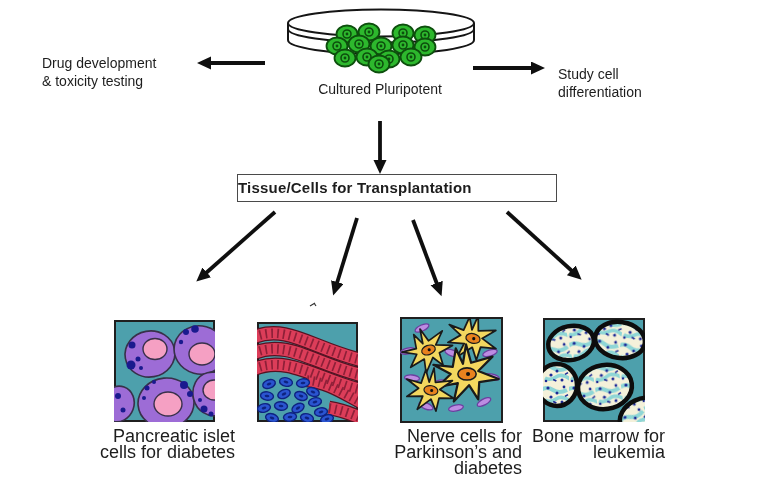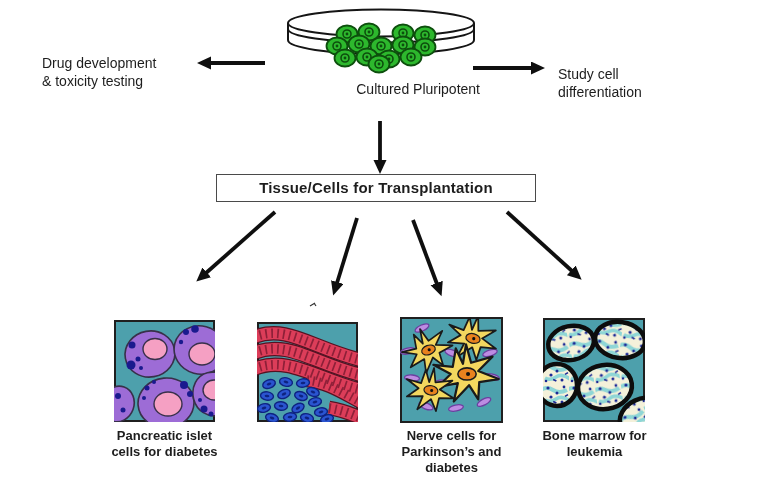--- a/index.html
+++ b/index.html
@@ -1,25 +1,25 @@
 <!DOCTYPE html>
 <html style="--c-background: #ffffff; --c-ink: #1d1d1d; --c-arrow: #0f0f0f; --c-box_border: #4a4a4a; --c-teal: #4da0ac; --c-panel_border: #1f1f1f; --c-dish_green: #2db82d; --c-dish_green_dark: #0d4f0d; --c-dish_line: #151515; --c-purple: #9d6cd6; --c-pink: #f5a0c3; --c-navy: #1a1a8e; --c-cell_outline: #38304a; --c-red: #dc3d59; --c-red_outline: #551222; --c-red_stripe: #8e2038; --c-blue: #2a54d0; --c-blue_dark: #0e2380; --c-yellow: #f3d75f; --c-orange: #e8821e; --c-lavender: #bd8ce2; --c-lavender_dark: #6b3fa0; --c-cream: #f4f1da; --c-cyan: #8ed6d6; --c-marrow_dot: #1c2a96;"><head>
 <meta charset="utf-8">
 <style>
   html,body{margin:0;padding:0;background:#fff}
   #stage{position:relative;width:768px;height:491px;background:var(--c-background,#fff);
          font-family:"Liberation Sans",sans-serif;color:var(--c-ink,#1d1d1d);overflow:hidden}
   .abs{position:absolute}
   .lbl{font-weight:normal;font-size:14px;line-height:17.5px}
-  .center{text-align:right}
-  .tbox{position:absolute;left:216px;top:174px;width:318px;height:26px;
+  .center{text-align:center}
+  .tbox{position:absolute;left:237px;top:174px;width:318px;height:26px;
         background:#fff;border:1.5px solid var(--c-box_border,#3f3f3f);
-        font-weight:bold;font-size:15px;line-height:25px;text-align:center;letter-spacing:.2px}
-  .caption{position:absolute;top:428px;width:141px;text-align:center;
-           font-weight:bold;font-size:13px;line-height:16px}
+        font-weight:bold;font-size:15px;line-height:25px;text-align:left;letter-spacing:.2px}
+  .caption{position:absolute;top:428px;width:141px;text-align:right;
+           font-weight:normal;font-size:18px;line-height:16px}
   svg{display:block}
 </style>
 </head>
 <body>
 
 <div id="stage">
 
   <svg class="abs" style="left:283px;top:6px" width="196" height="70" viewBox="0 0 196 70">
     <g style="stroke:var(--c-dish_line);fill:none;stroke-width:2">
       <ellipse cx="98" cy="17" rx="93" ry="13.5" style="fill:#fff"></ellipse>

